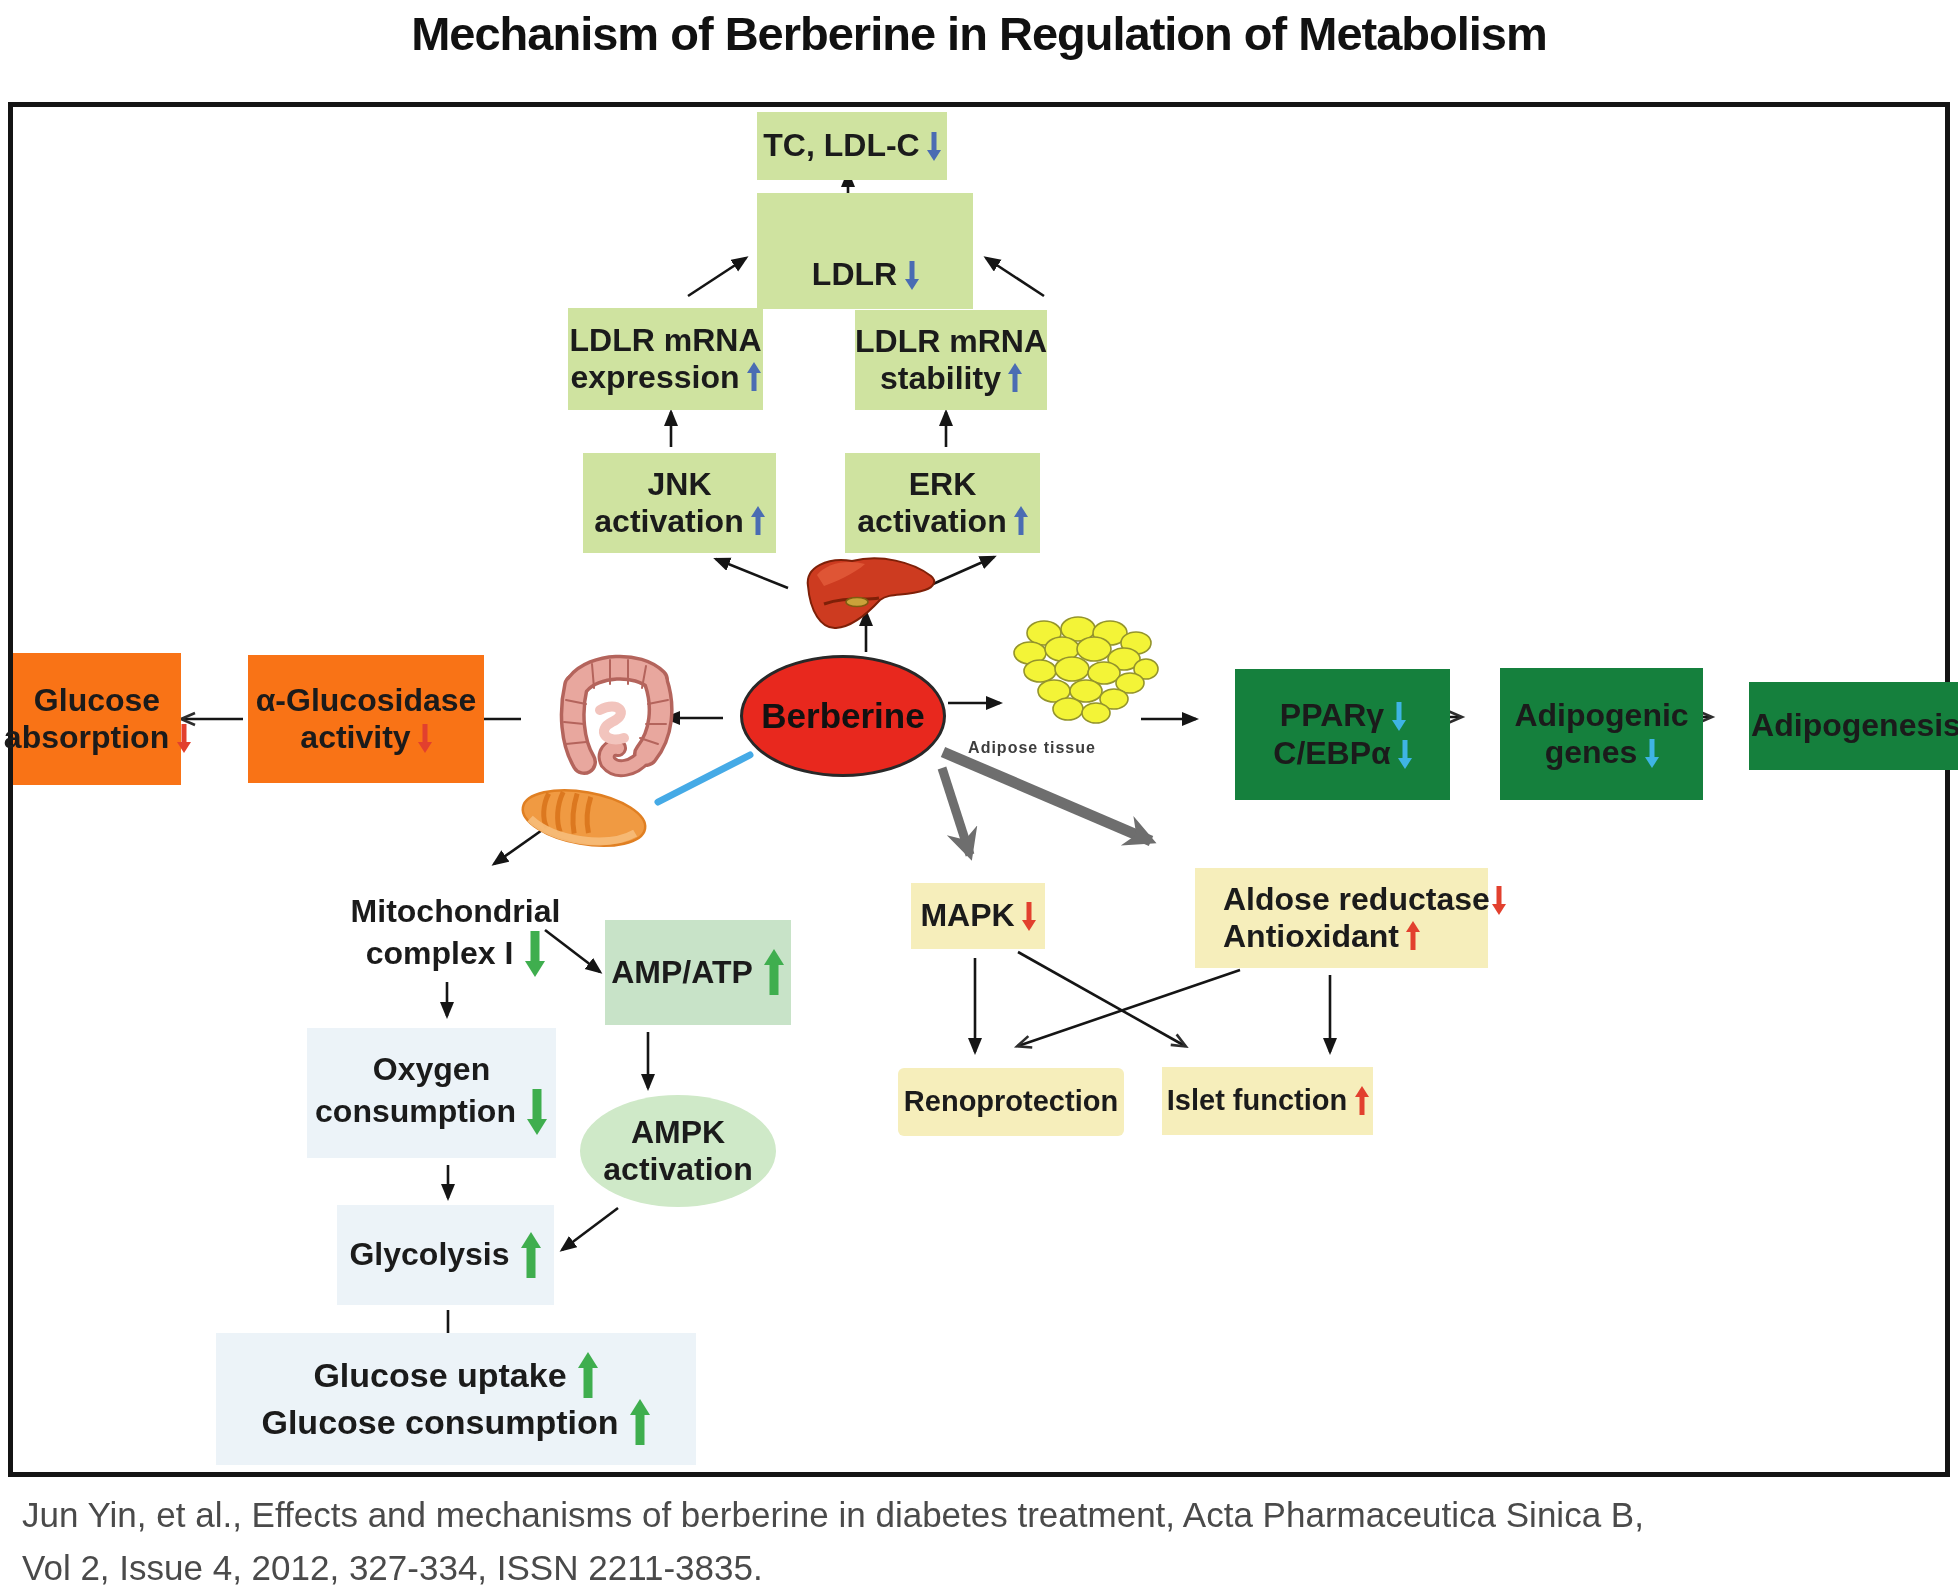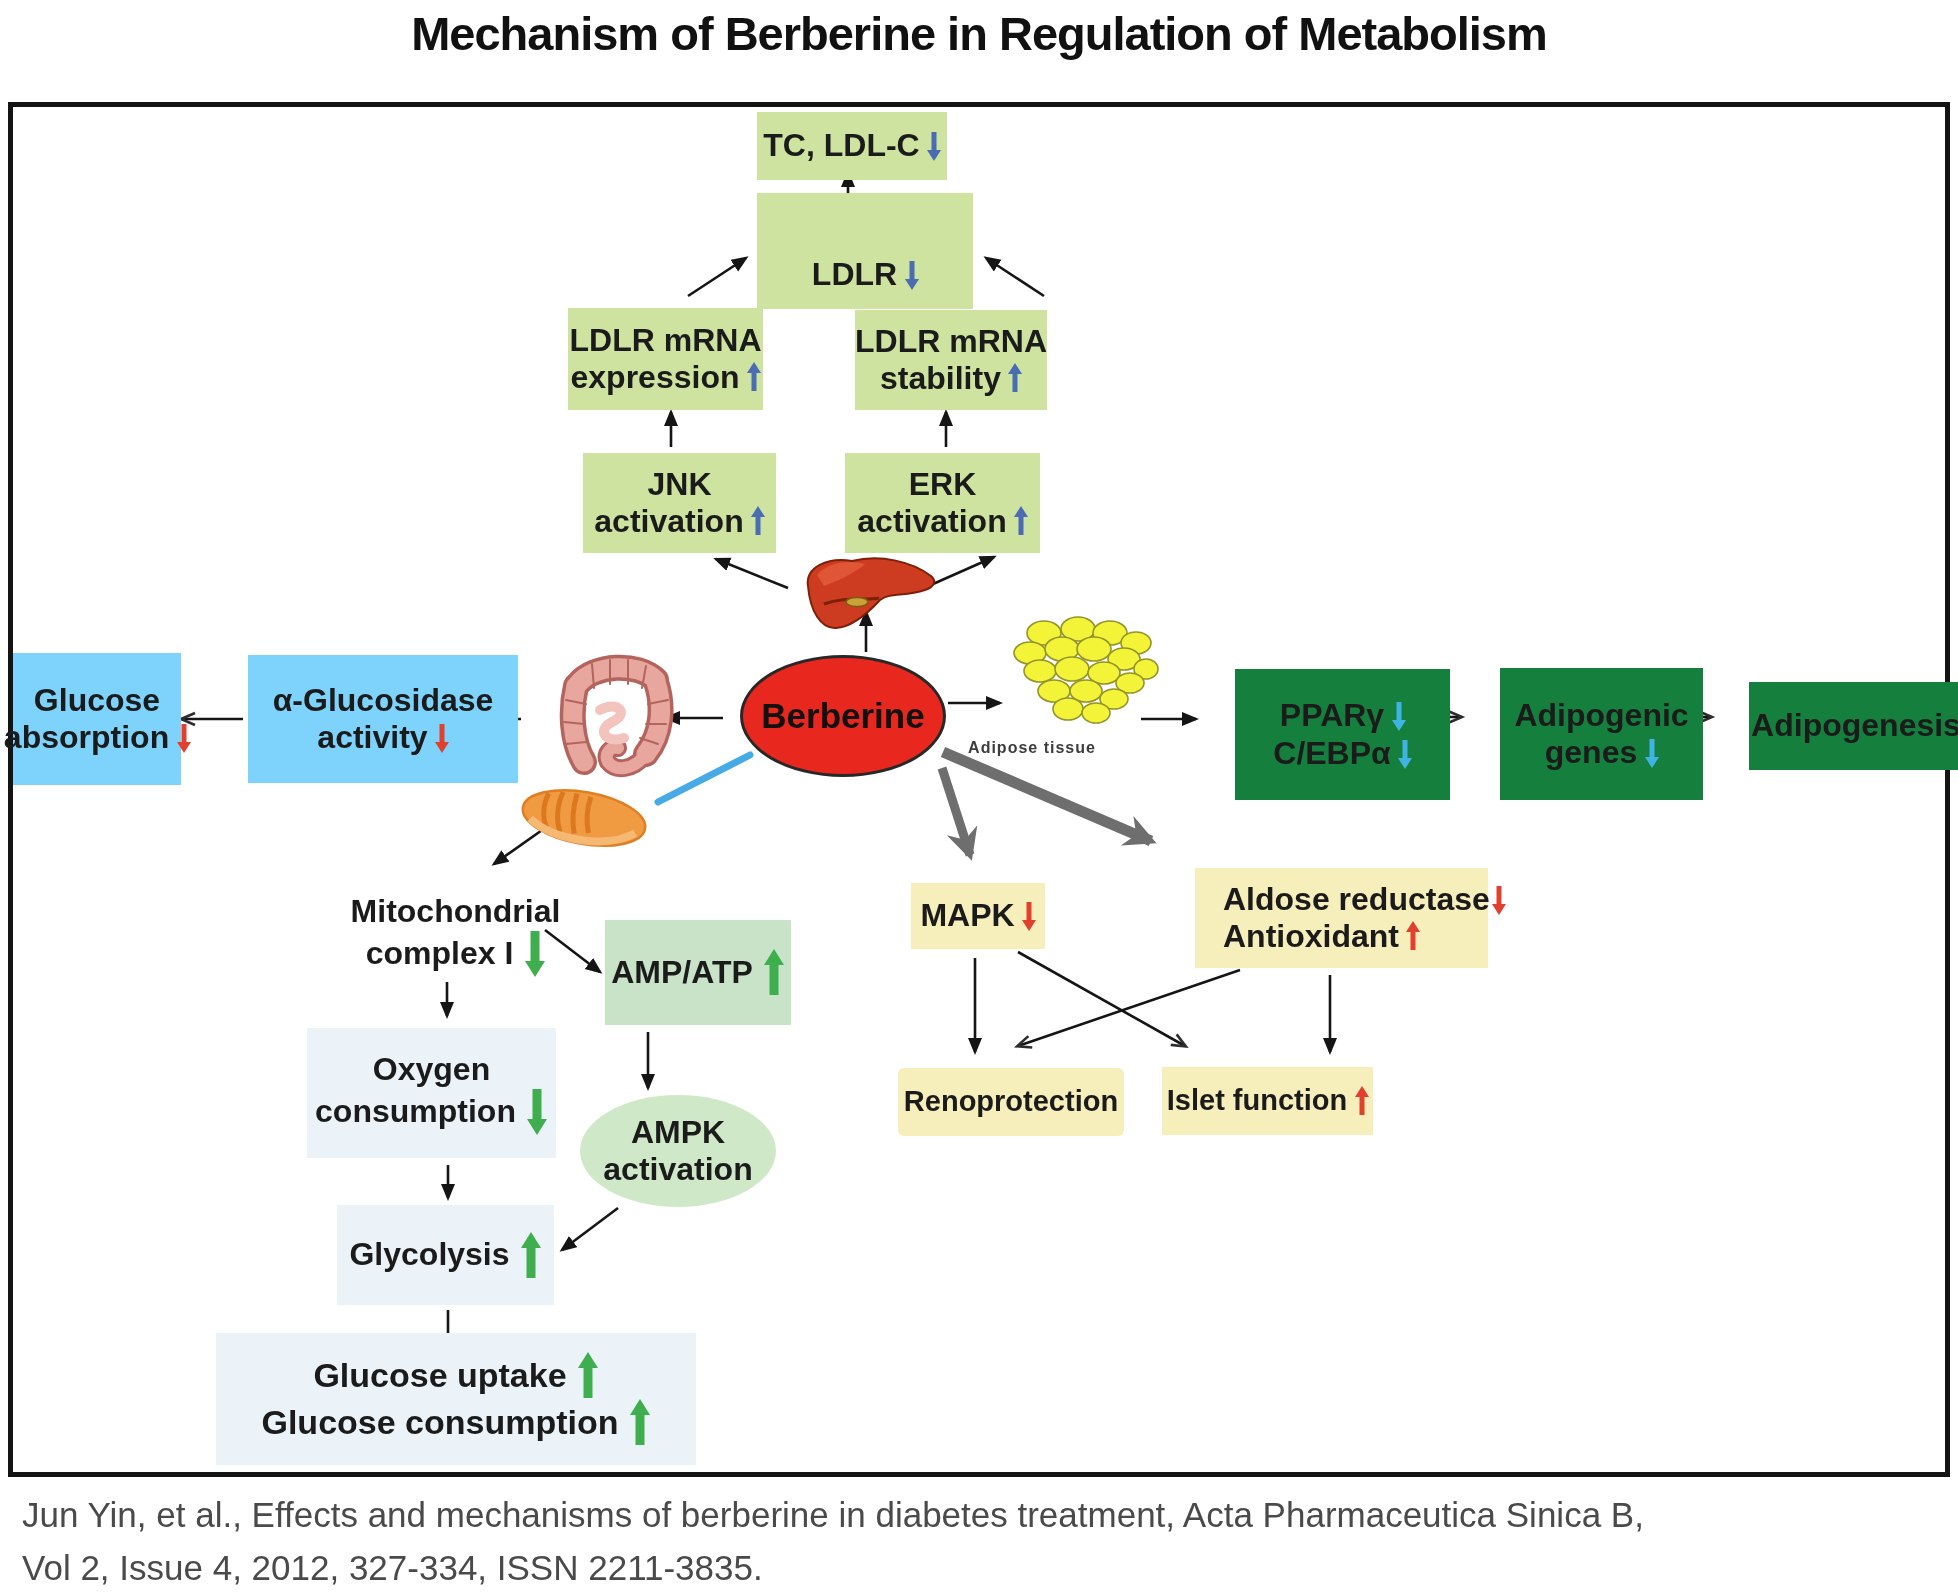--- a/index.html
+++ b/index.html
@@ -3,21 +3,21 @@
 <meta charset="utf-8">
 <style>
   html,body{margin:0;padding:0;background:#ffffff;}
   body{width:1958px;height:1593px;position:relative;font-family:"Liberation Sans","DejaVu Sans",sans-serif;overflow:hidden;}
   .page-title{position:absolute;left:0;top:6px;width:100%;text-align:center;font-size:47px;font-weight:800;letter-spacing:-1px;color:#111;}
   .canvas{position:absolute;left:8px;top:102px;width:1932px;height:1365px;border:5px solid #141414;background:#fff;}
   .overlay{position:absolute;left:0;top:0;width:1932px;height:1365px;}
   .box{position:absolute;display:flex;flex-direction:column;justify-content:center;align-items:center;font-weight:bold;font-size:32px;color:#1b1b1b;line-height:1.16;}
   .ln{display:flex;align-items:center;justify-content:center;white-space:nowrap;}
   .bg-green{background:#cfe3a0;}
-  .bg-pink{background:#7dd3fc;}
+  .bg-pink{background:#f97316;}
   .bg-lav{background:#15803d;margin-left:32px;}
   .bg-yel{background:#f6eebb;}
   .bg-grn2{background:#c8e3c8;}
   .bg-blue{background:#ecf3f8;}
   .berberine{background:#e8281e;border:3px solid #282828;border-radius:50%;font-size:35px;color:#111;}
   .ampk{background:#cfe9c8;border-radius:50%;}
   .bottom-pad{justify-content:flex-end;padding-bottom:16px;}
   .left-align{align-items:flex-start;padding-left:28px;}
   .small-font{font-size:29px;}
   .big-font{font-size:34px;}
@@ -157,21 +157,21 @@
   <div class="box bg-pink" style="left:0px;top:546px;width:168px;height:132px;">
     <div class="ln">
         <span>Glucose</span>
       </div>
     <div class="ln">
         <span>absorption</span>
         <span class="arr c-red arr-down"></span>
       </div>
   </div>
 
-  <div class="box bg-pink" style="left:235px;top:548px;width:270px;height:128px;">
+  <div class="box bg-pink" style="left:235px;top:548px;width:236px;height:128px;">
     <div class="ln">
         <span>α-Glucosidase</span>
       </div>
     <div class="ln">
         <span>activity</span>
         <span class="arr c-red arr-down"></span>
       </div>
   </div>
 
   <div class="box berberine" style="left:727px;top:548px;width:200px;height:116px;">

